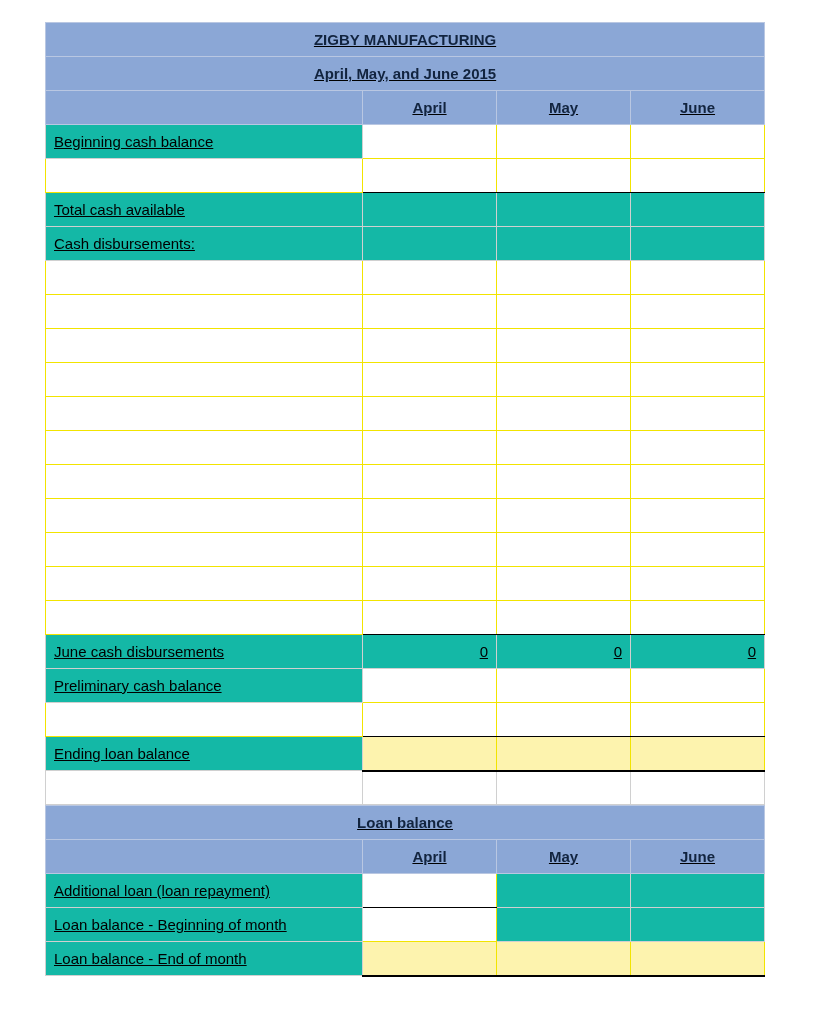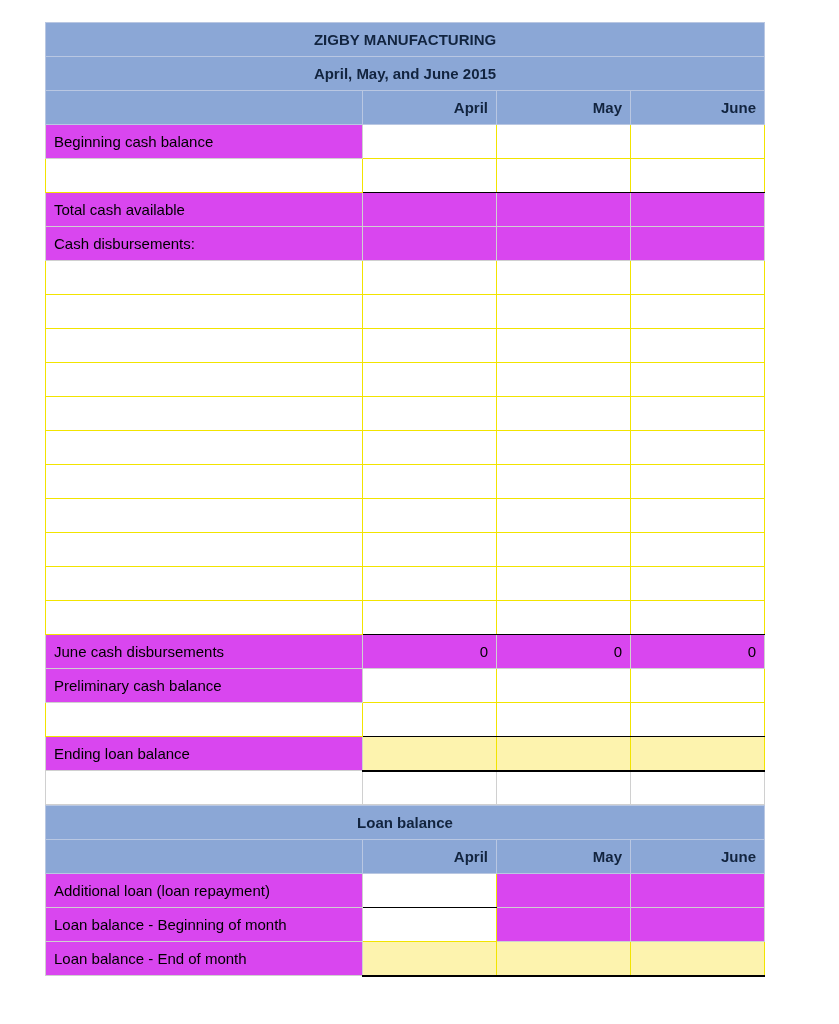--- a/index.html
+++ b/index.html
@@ -13,20 +13,21 @@
     font-family: "Liberation Sans", sans-serif;
     color: #000000;
     -webkit-font-smoothing: antialiased;
   }
   .page {
     position: relative;
     width: 839px;
     height: 1024px;
     box-sizing: border-box;
     padding: 22px 75px 15px 45px;
+    text-decoration: underline;
   }
   table.sheet {
     border-collapse: collapse;
     table-layout: fixed;
     width: 719px;
   }
   table.sheet td {
     height: 34px;
     box-sizing: border-box;
     padding: 0 8px;
@@ -44,39 +45,39 @@
     border: 1px solid #b9c7e2 !important;
     font-size: 15px;
     color: #12243f;
   }
   .band-blank {
     background: #8ba7d6;
     border: 1px solid #b9c7e2 !important;
   }
   .colhead {
     background: #8ba7d6;
-    text-align: right;
+    text-align: center;
     font-weight: bold;
     border: 1px solid #b9c7e2 !important;
     color: #12243f;
     font-size: 15px;
   }
   
   .inp {
     border: 1px solid #f2e400 !important;
     background: #ffffff;
   }
   
   .res {
     background: #fdf3ae;
     border: 1px solid #f2e400 !important;
   }
   
   .plain {
-    background: #d946ef;
+    background: #14b8a6;
     border: 1px solid #d0d0d0;
     margin-top: 40px;
   }
   .num {
     text-align: right;
     padding-right: 10px;
   }
   .lbl {
     text-align: left;
   }

